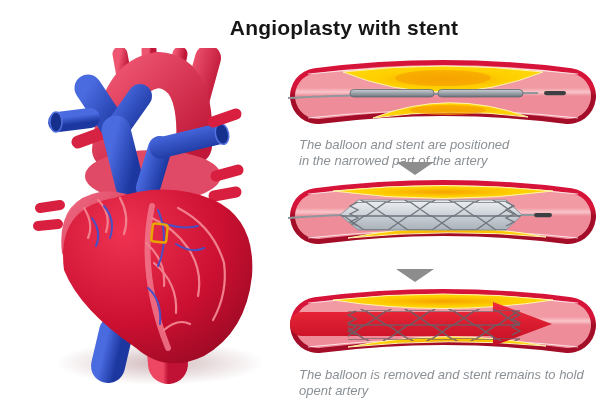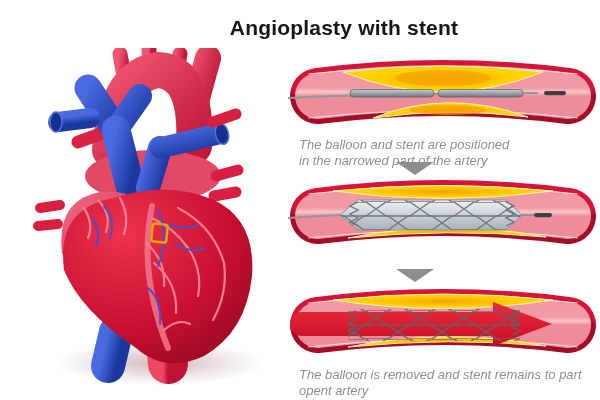--- a/index.html
+++ b/index.html
@@ -210,16 +210,16 @@
         <path d="M20,20 Q155,5 290,20"></path>
           <path d="M20,64 Q155,49 290,64"></path>
       </g>
       <path d="M45,17 Q155,5 265,17 Q155,34 45,17 Z" fill="url(#plaqueGrad)" stroke="#fff3b0" stroke-width="1"></path>
       <path d="M60,64 Q160,44 258,63 Q162,54 60,64 Z" fill="url(#plaqueGrad)" stroke="#fff3b0" stroke-width="1"></path>
       <path d="M14,29 L205,29 L205,19 L264,41 L205,63 L205,53 L14,53 A12,12 0 0 1 14,29 Z" fill="url(#arrowGrad)"></path>
       <path d="M60,26 L232,26 L232,58 L60,58 Z" fill="url(#hexmesh2)"></path>
       <path d="M68,28 L60,32 L68,36 L60,40 L68,44 L60,48 L68,52" fill="none" stroke="#6b5d64" stroke-opacity="0.85" stroke-width="1.4"></path>
       <path d="M224,28 L232,32 L224,36 L232,40 L224,44 L232,48 L224,52" fill="none" stroke="#6b5d64" stroke-opacity="0.85" stroke-width="1.4"></path>
     </svg>
-    <div id="cap3" class="caption">The balloon is removed and stent remains to part opent artery</div>
+    <div id="cap3" class="caption">The balloon is removed and stent remains to hold opent artery</div>
 
   </div>
 </div>
 
 </body></html>

